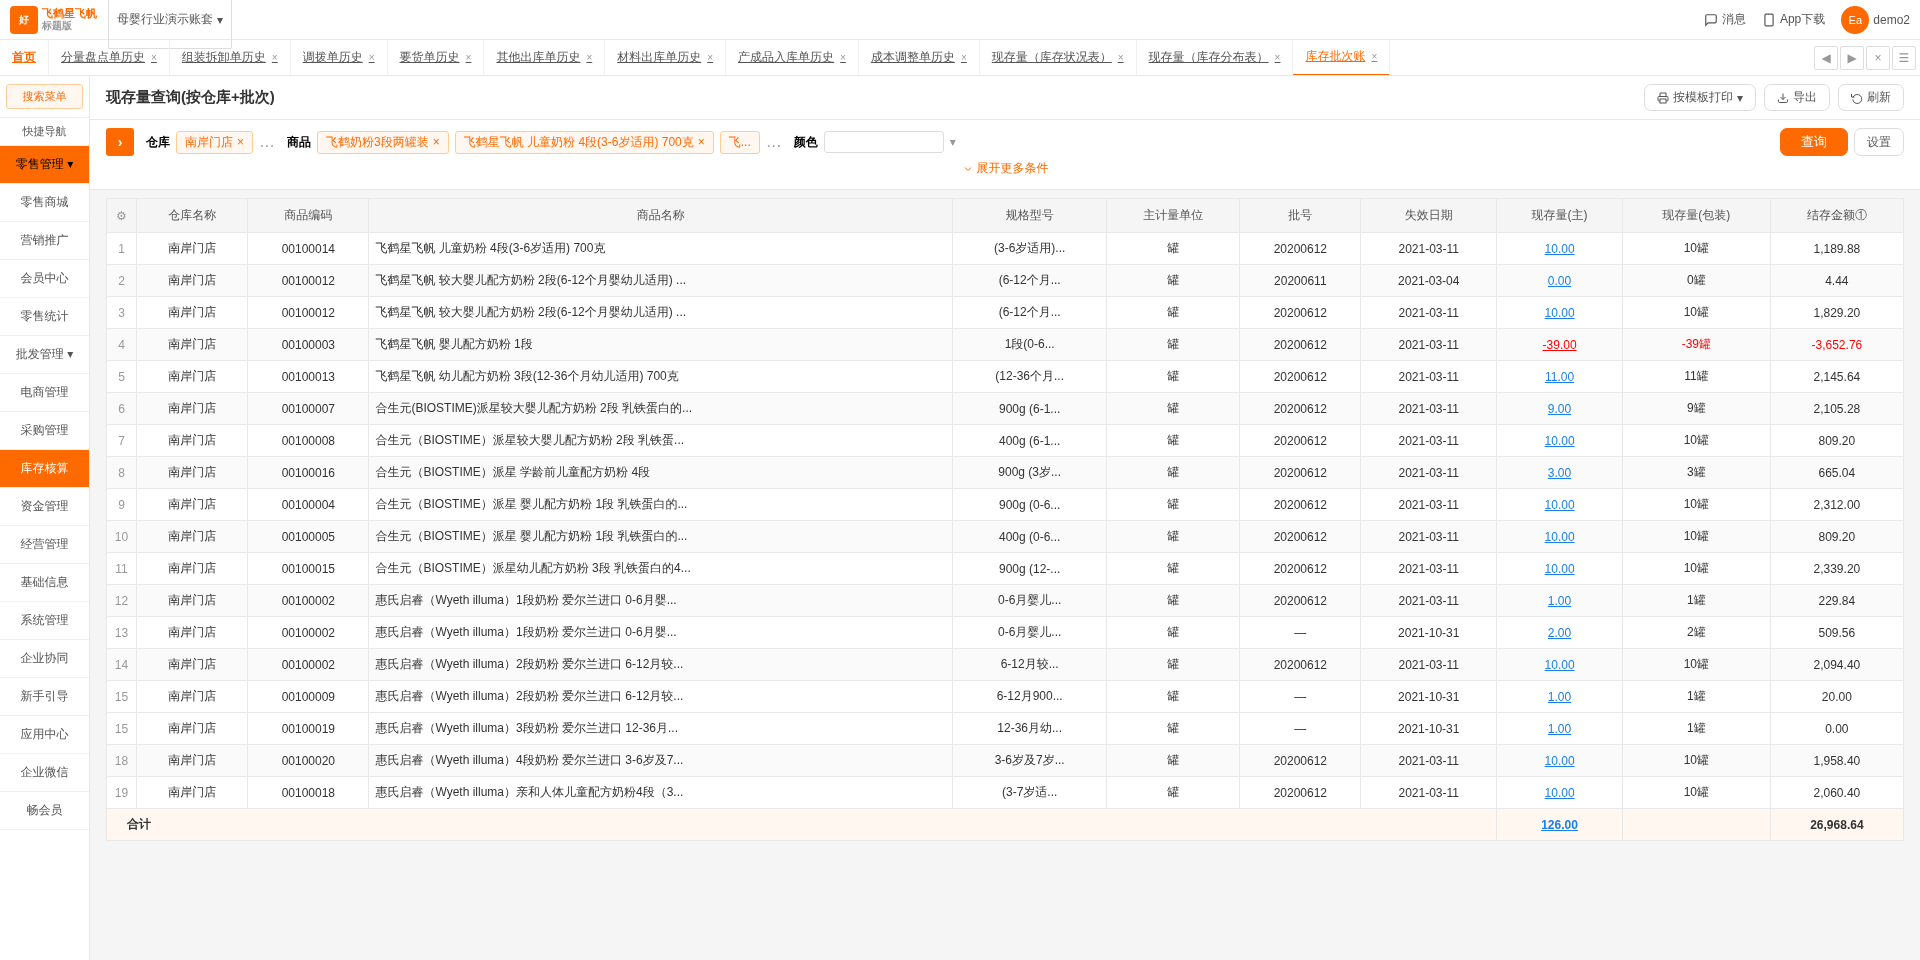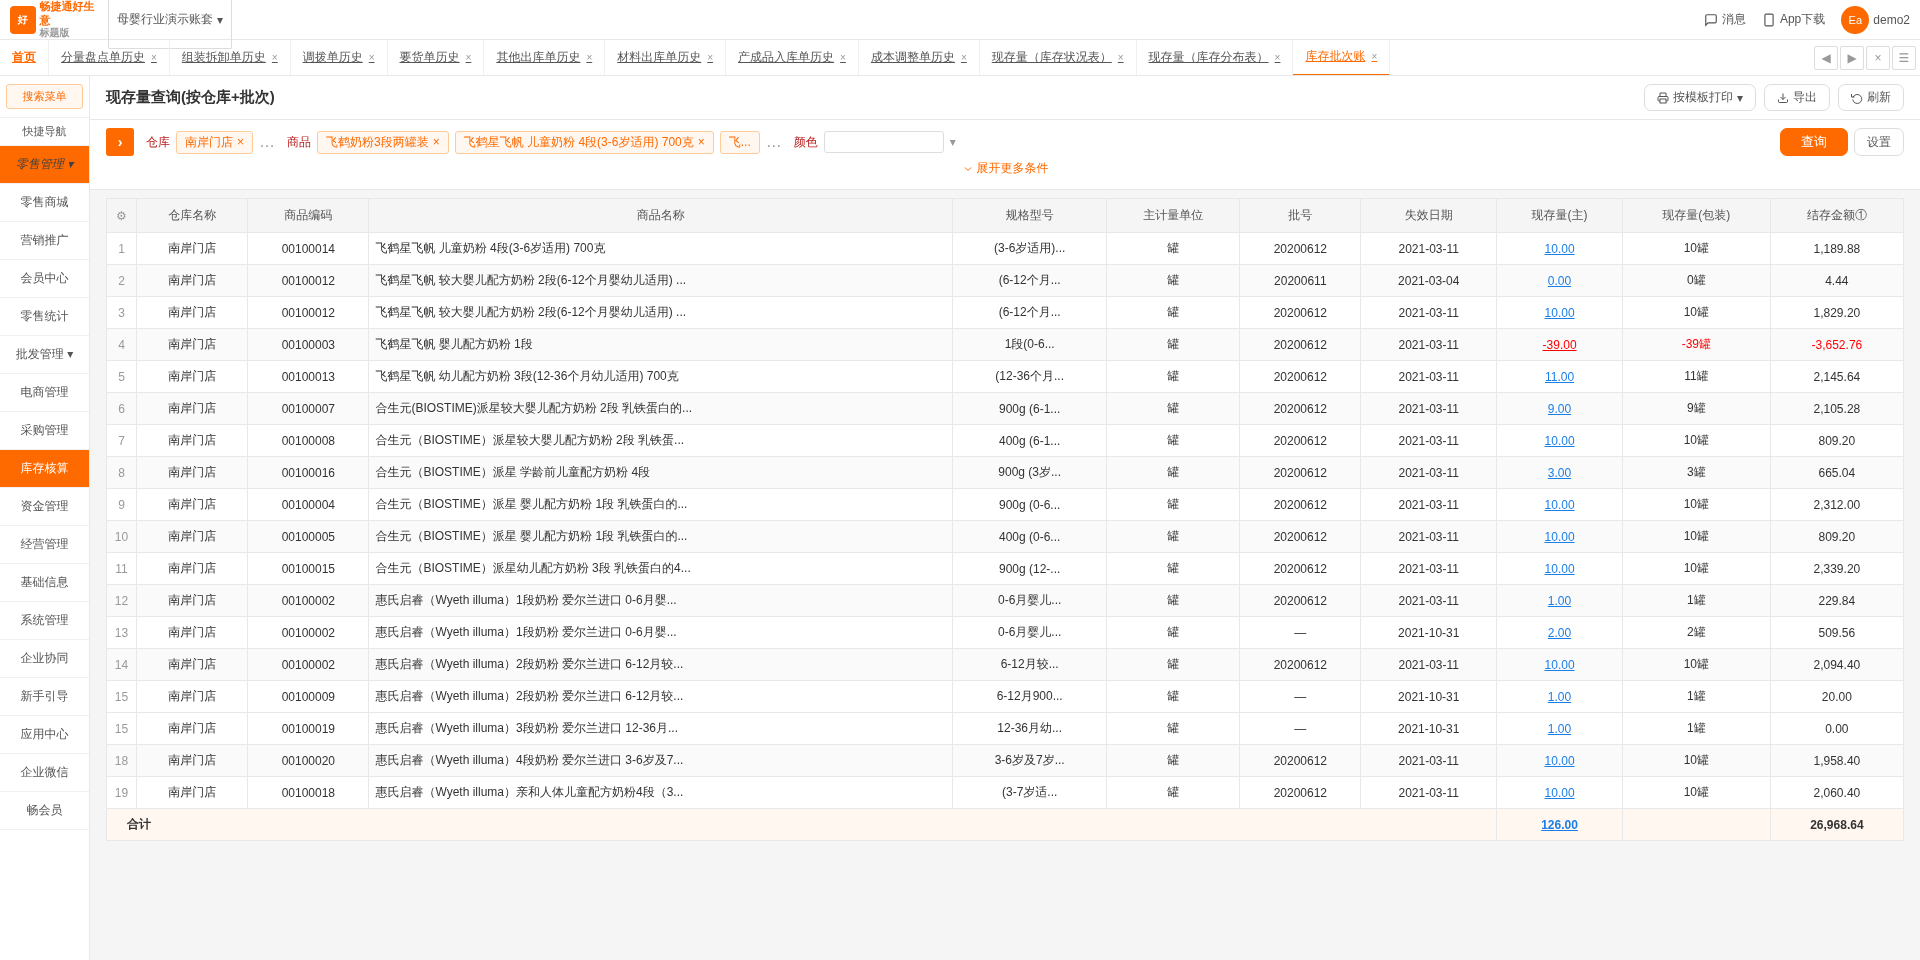--- a/index.html
+++ b/index.html
@@ -26,38 +26,38 @@
 
     
     .main-layout { display: flex; height: calc(960px - 40px - 36px); }
 
     
     .sidebar { width: 90px; background: #fff; border-right: 1px solid #e8e8e8; display: flex; flex-direction: column; overflow-y: auto; }
     .sidebar-search { padding: 8px 6px; border-bottom: 1px solid #f0f0f0; }
     .sidebar-search-btn { width: 100%; background: #fff7f0; border: 1px solid #ffcc99; border-radius: 3px; padding: 4px; text-align: center; color: #ff6a00; cursor: pointer; font-size: 11px; }
     .sidebar-nav-btn { padding: 6px; border-bottom: 1px solid #f0f0f0; text-align: center; font-size: 11px; color: #555; cursor: pointer; }
     .sidebar-item { padding: 10px 6px; text-align: center; font-size: 12px; color: #555; cursor: pointer; border-bottom: 1px solid #f0f0f0; }
-    .sidebar-item.active { background: #ff6a00; color: #404040; font-style: italic; }
+    .sidebar-item.active { background: #ff6a00; color: #000000; }
 
     
     .content { flex: 1; display: flex; flex-direction: column; overflow: hidden; }
 
     
     .page-header { display: flex; align-items: center; justify-content: space-between; padding: 8px 16px; background: #fff; border-bottom: 1px solid #e8e8e8; }
     .page-title { font-size: 15px; font-weight: bold; color: #333; }
     .header-actions { display: flex; align-items: center; gap: 8px; }
     .btn { padding: 4px 12px; border-radius: 7px; cursor: pointer; font-size: 12px; border: 1px solid #ddd; background: #fff; color: #555; display: flex; align-items: center; gap: 4px; }
     .btn-primary { background: #ff6a00; color: #fff; border-color: #ff6a00; }
     .btn-outline { border: 1px solid #ddd; }
 
     
     .filter-bar { background: #fff; border-bottom: 1px solid #e8e8e8; padding: 8px 16px; }
     .filter-row { display: flex; align-items: center; gap: 12px; flex-wrap: wrap; }
     .filter-item { display: flex; align-items: center; gap: 6px; font-size: 12px; }
-    .filter-label { color: #b91c1c; white-space: nowrap; }
+    .filter-label { color: #000000; white-space: nowrap; font-weight: bold; }
     .filter-tag { display: flex; align-items: center; gap: 4px; background: #fff7f0; border: 1px solid #ffcc99; border-radius: 3px; padding: 2px 8px; color: #ff6a00; font-size: 12px; }
     .filter-tag .remove { cursor: pointer; color: #ff6a00; }
     .filter-input { border: 1px solid #ddd; border-radius: 3px; padding: 3px 8px; font-size: 12px; min-width: 80px; }
     .filter-more { color: #ff6a00; cursor: pointer; font-size: 12px; display: flex; align-items: center; gap: 3px; margin: 0 auto; }
     .filter-expand-row { display: flex; justify-content: center; padding: 4px 0; }
     .orange-expand { width: 28px; height: 28px; background: #ff6a00; color: #fff; border-radius: 3px; display: flex; align-items: center; justify-content: center; cursor: pointer; font-size: 14px; font-weight: bold; }
 
     
     .table-container { flex: 1; overflow: auto; padding: 8px 16px; }
     table { width: 100%; border-collapse: collapse; background: #fff; font-size: 12px; }
@@ -76,21 +76,21 @@
     ::-webkit-scrollbar-thumb { background: #ccc; border-radius: 3px; }
   </style>
 </head>
 <body>
 
 <div class="top-bar">
   <div class="top-bar-left">
     <div class="logo-area">
       <div class="logo-icon">好</div>
       <div>
-        <div style="font-size:11px;line-height:1.2">畅捷通好生意</div>
+        <div style="font-size:11px;line-height:1.2">飞鹤星飞帆</div>
         <div style="font-size:10px;color:#999;line-height:1.2">标题版</div>
       </div>
     </div>
     <div class="org-selector">
       <span>母婴行业演示账套</span>
       <span>▾</span>
     </div>
   </div>
   <div class="top-bar-right">
     <span>

